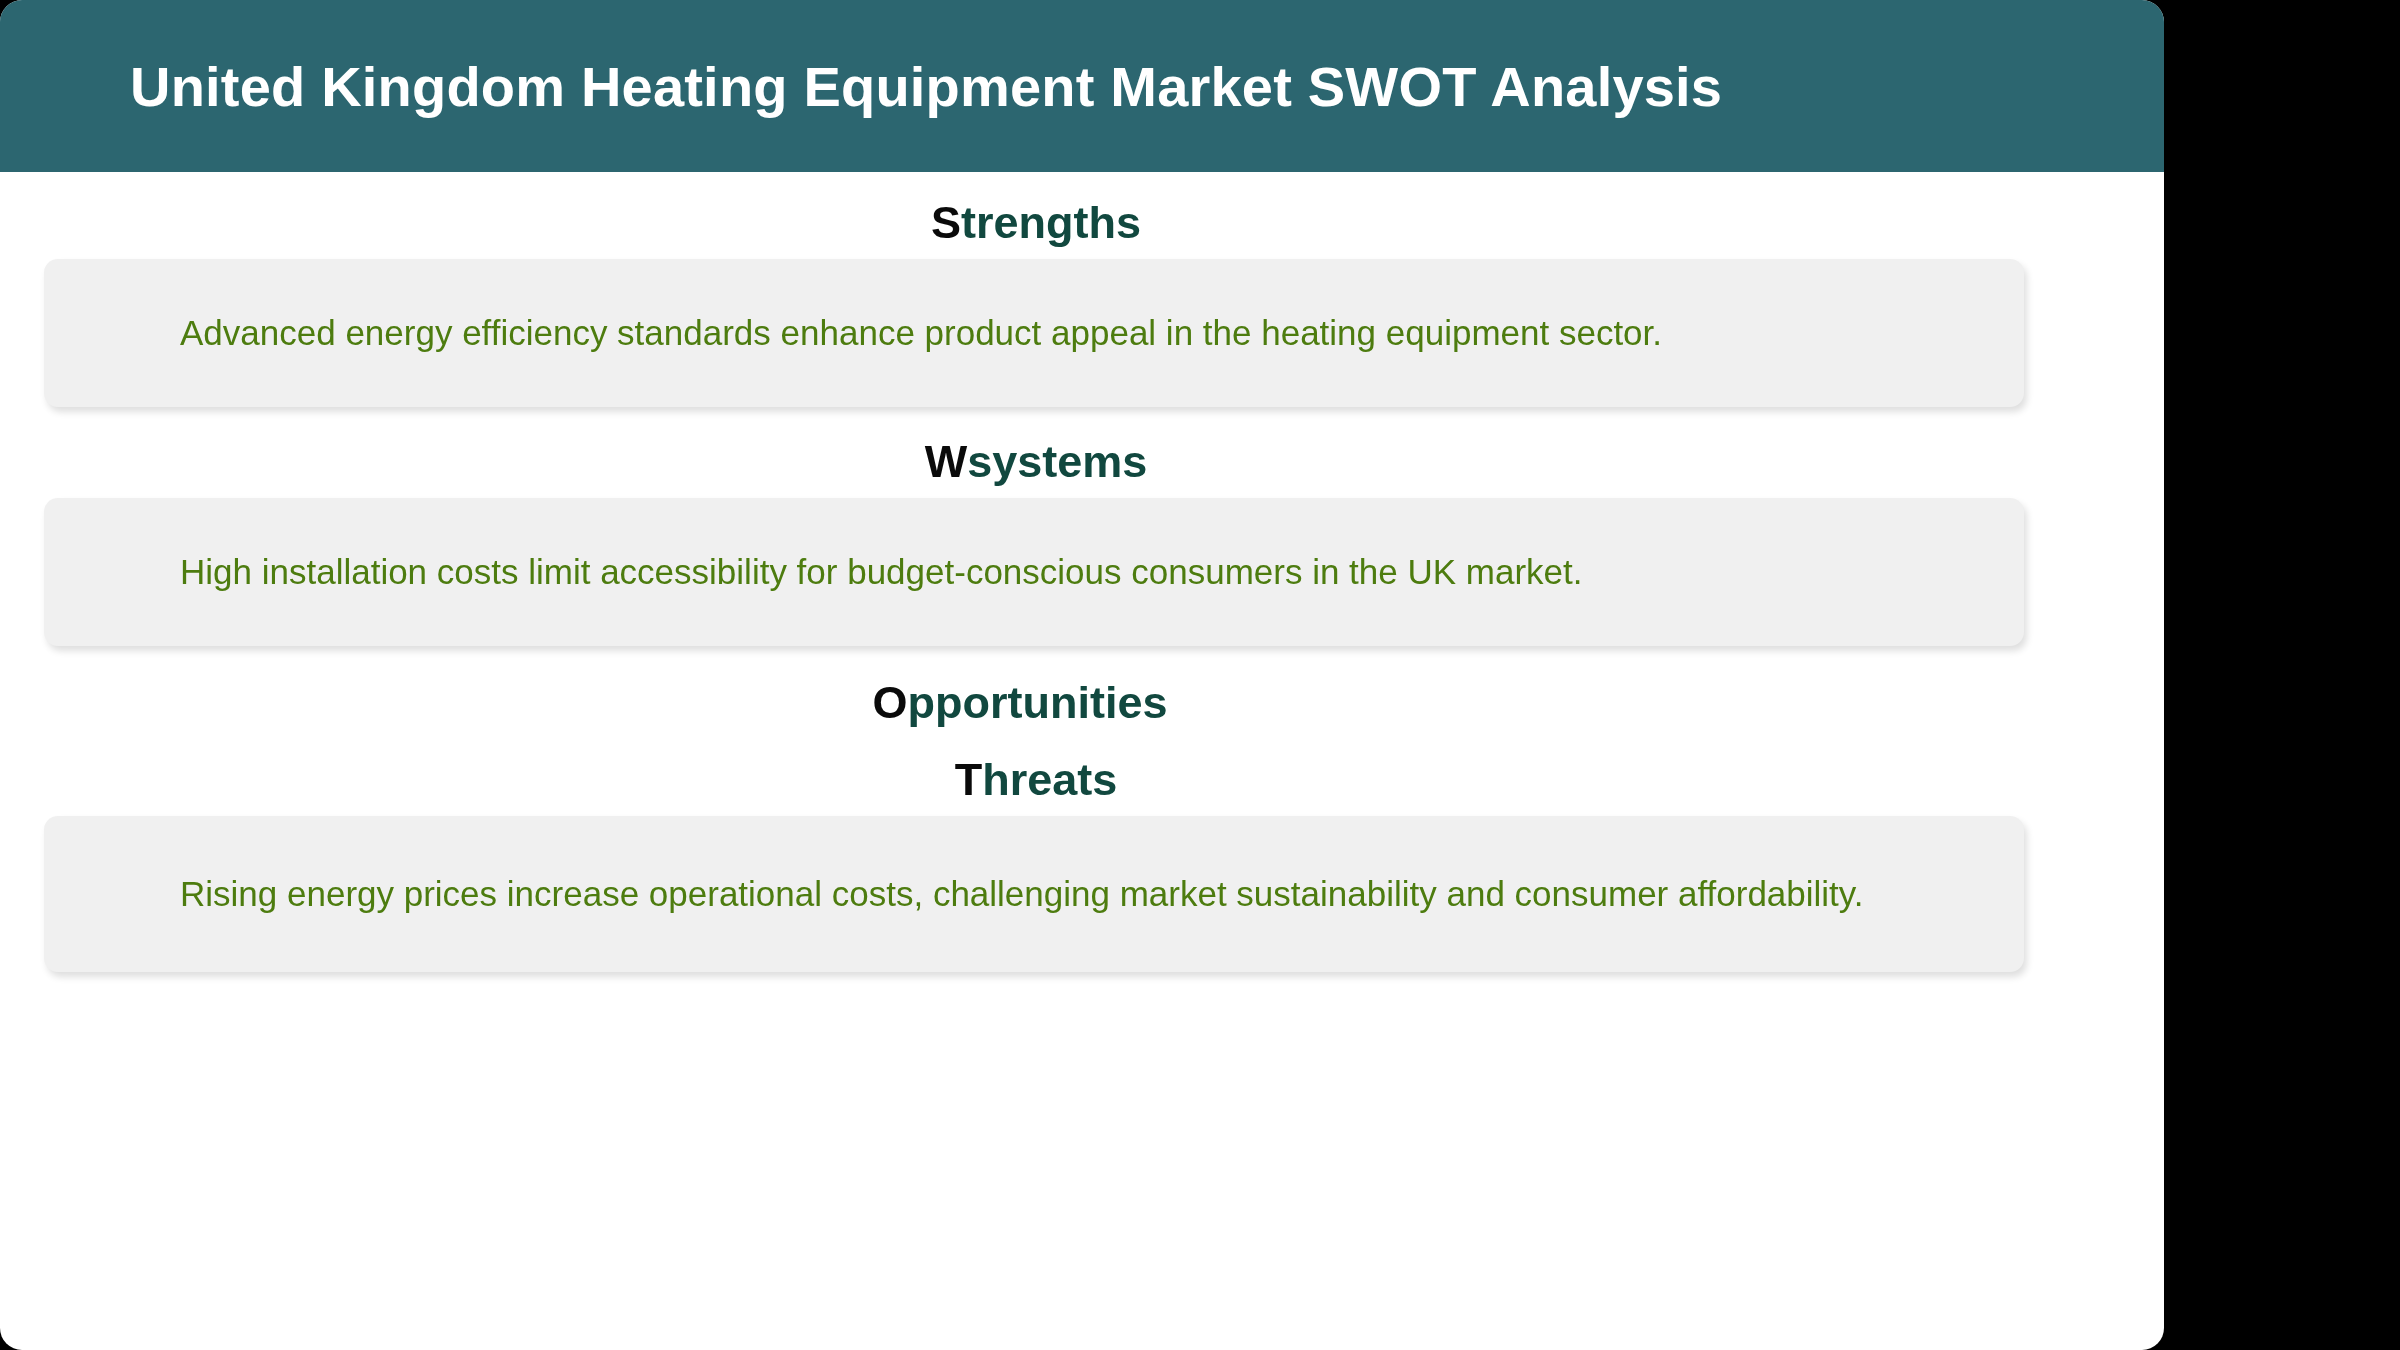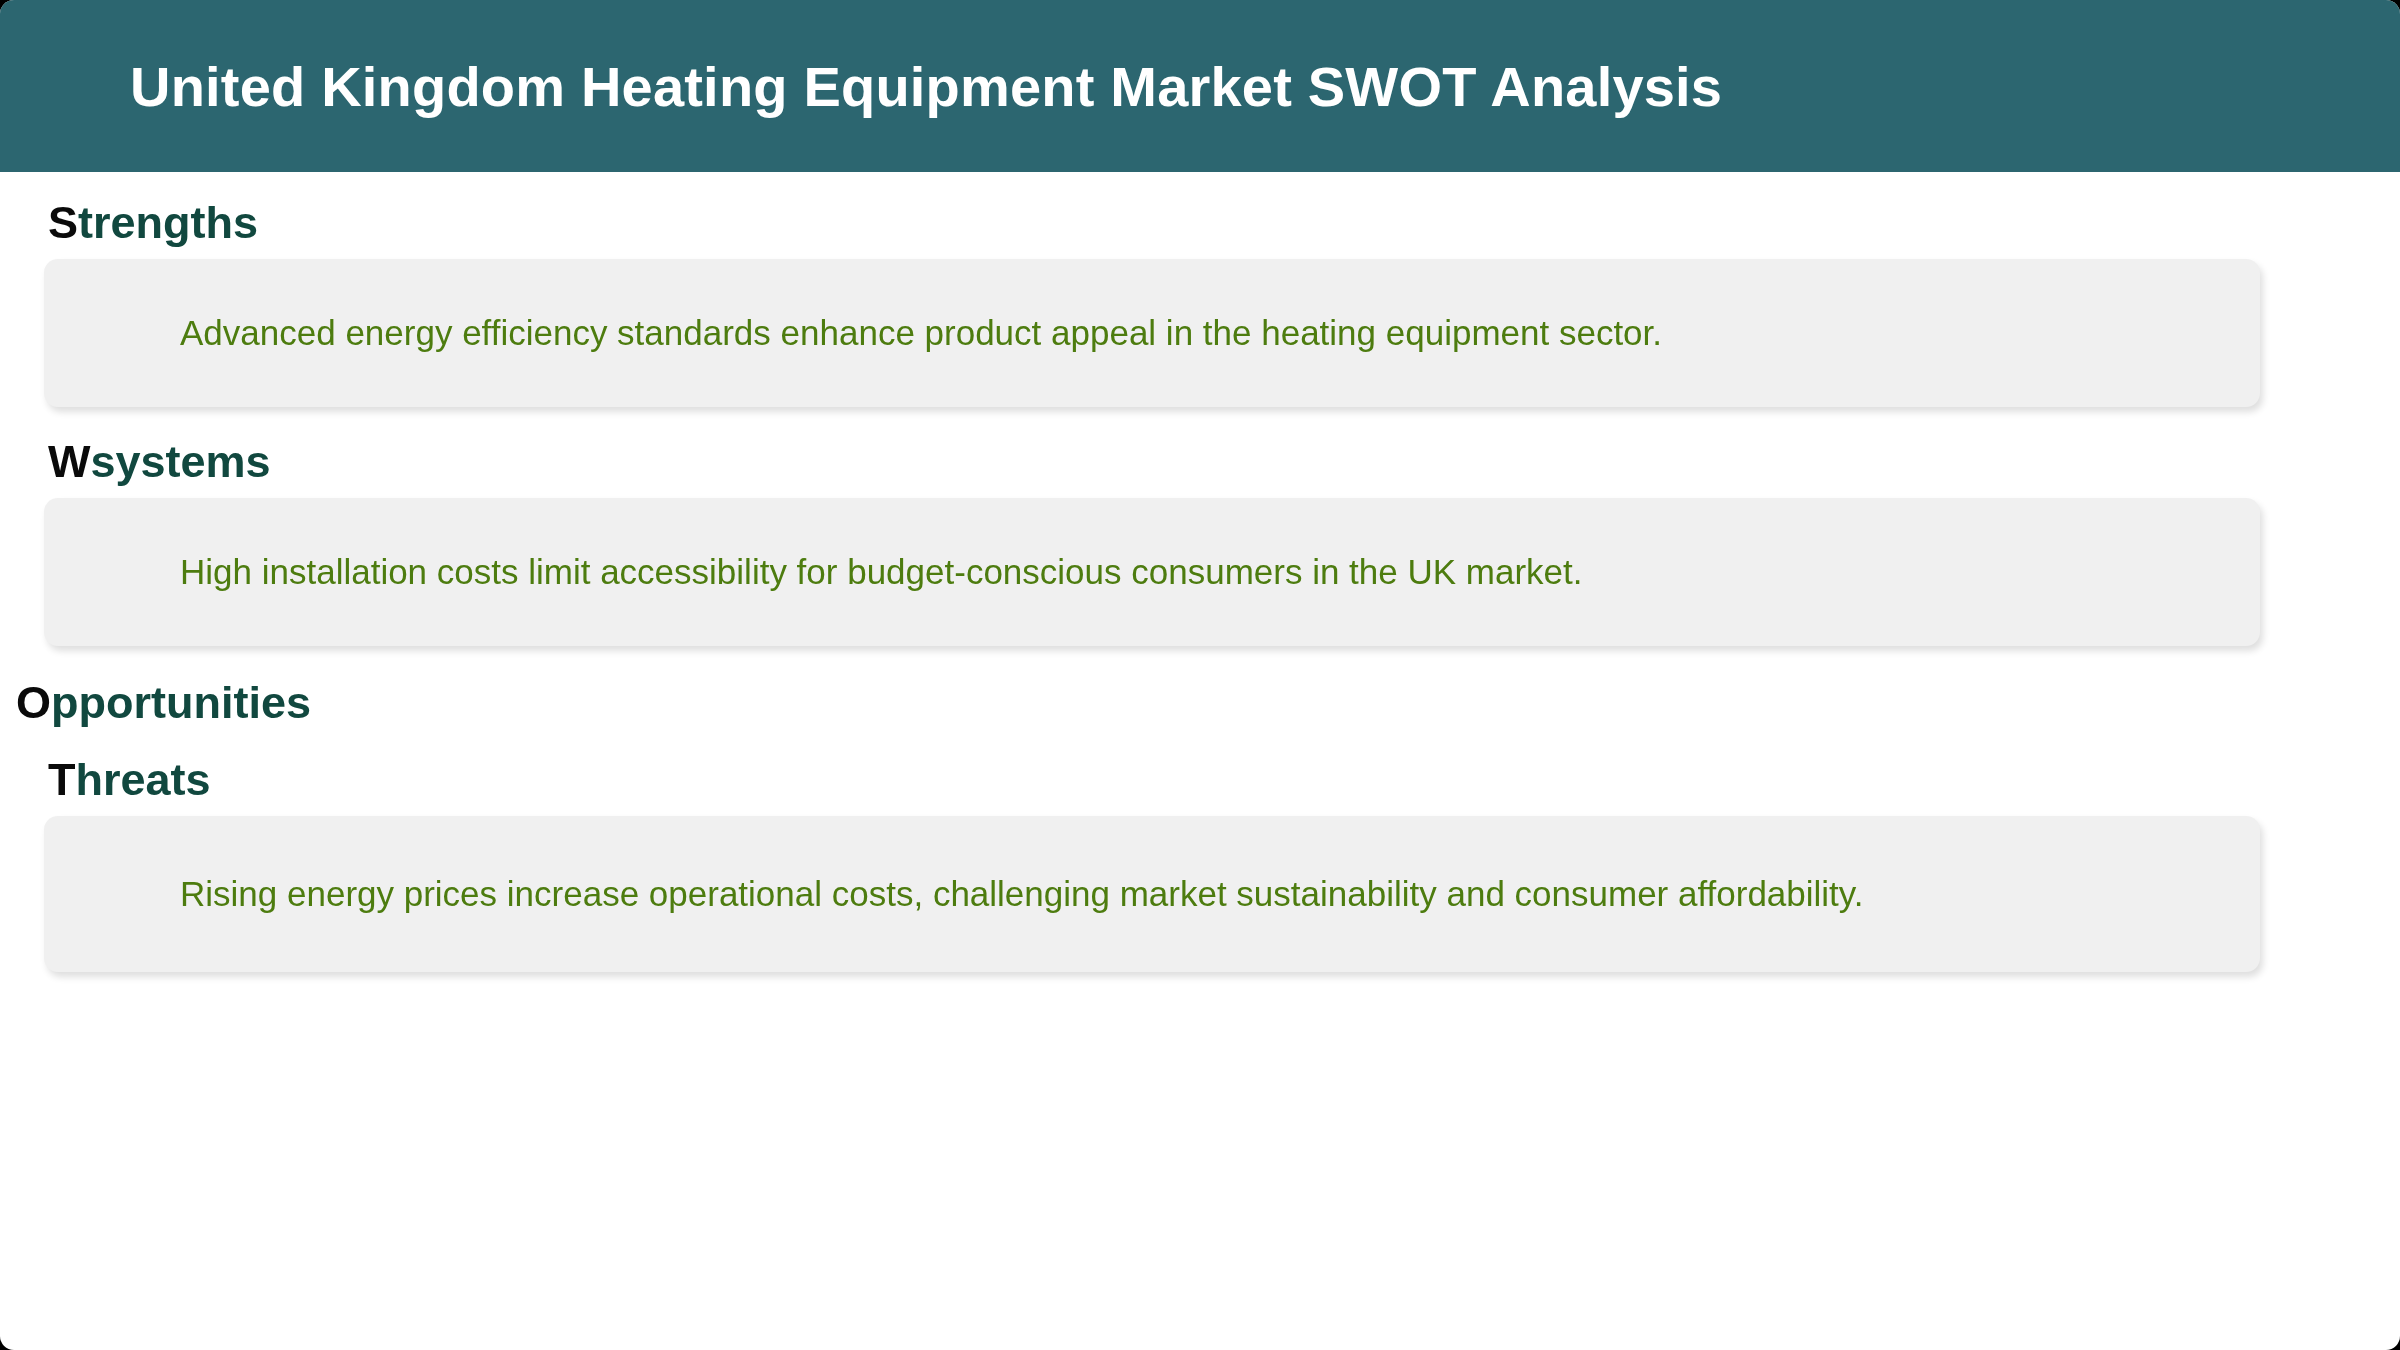--- a/index.html
+++ b/index.html
@@ -7,24 +7,24 @@
   html, body {
     width: 2400px;
     height: 1350px;
     background: #000000;
     font-family: "Liberation Sans", sans-serif;
     overflow: hidden;
   }
 
   #card {
     position: relative;
-    width: 2400px;
+    width: 2164px;
     height: 1350px;
     background: #ffffff;
-    border-radius: 14px;
+    border-radius: 22px;
     overflow: hidden;
   }
 
   
   #header {
     height: 172px;
     background: #2c6670;
     display: flex;
     align-items: center;
     padding-left: 130px;
@@ -34,20 +34,21 @@
     color: #ffffff;
     font-size: 56px;
     font-weight: bold;
     letter-spacing: 0.2px;
     white-space: nowrap;
   }
 
   
   #content {
     padding: 0 0 0 0;
+    text-align: center;
   }
 
   .swot-block {
     padding-left: 44px;
     padding-right: 140px;
   }
 
   .swot-block.strengths   { margin-top: 28px; }
   .swot-block.weakness    { margin-top: 32px; }
   .swot-block.opportunities { margin-top: 34px; padding-left: 12px; }

